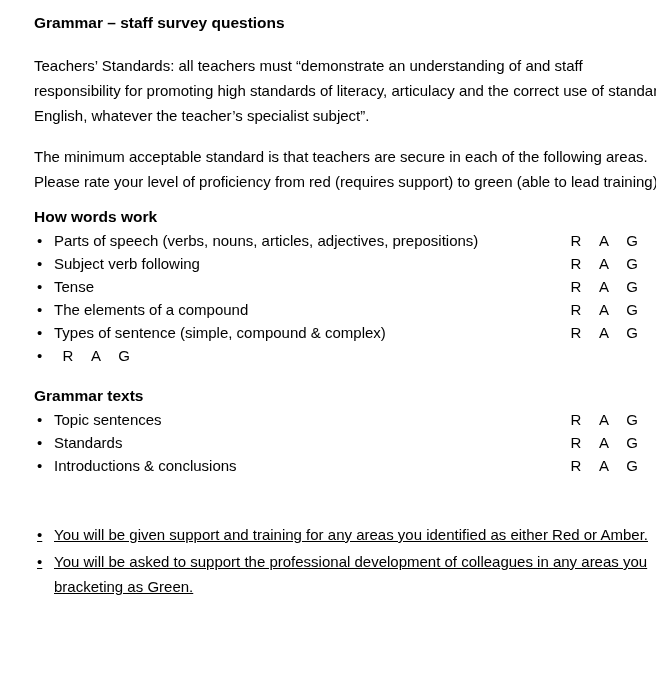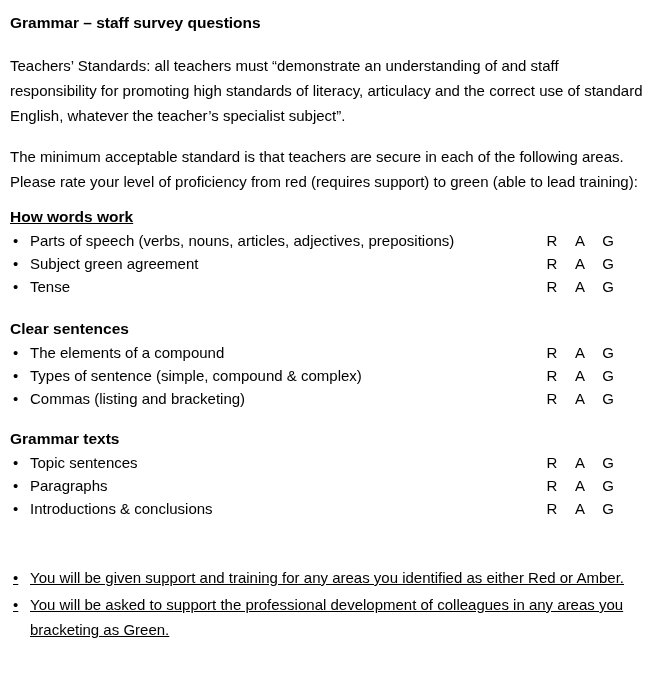--- a/index.html
+++ b/index.html
@@ -4,41 +4,41 @@
 <style>
   * { margin: 0; padding: 0; box-sizing: border-box; }
   html, body { width: 656px; height: 698px; }
   body {
     background: #ffffff;
     color: #000000;
     font-family: "Liberation Sans", sans-serif;
     font-size: 15px;
     overflow: hidden;
   }
-  .page { padding: 10px 12px 0 10px; }
+  .page { padding: 10px 12px 0 10px; margin-left: 24px; }
 
   .doc-title {
     font-weight: bold;
     font-size: 15.5px;
     line-height: 25px;
   }
 
   .intro-para {
     width: 634px;
     line-height: 25px;
   }
   .intro-para.first { margin-top: 18px; }
   .intro-para.second { margin-top: 16px; }
 
   .section-heading {
     font-weight: bold;
     font-size: 15.5px;
     line-height: 24px;
   }
-  .section-1 .section-heading { margin-top: 11px; text-decoration: underline; }
+  .section-1 .section-heading { margin-top: 11px; }
   .section-2 .section-heading { margin-top: 19px; }
   .section-3 .section-heading { margin-top: 17px; }
 
   .item-row {
     display: flex;
     align-items: center;
     line-height: 23px;
     width: 612px;
   }
   .bullet {
@@ -81,61 +81,59 @@
       <span class="bullet"></span>
       <span class="item-label">Parts of speech (verbs, nouns, articles, adjectives, prepositions)</span>
       <span class="rag">
         <span class="rag-letter">R</span>
         <span class="rag-letter">A</span>
         <span class="rag-letter">G</span>
       </span>
     </div>
     <div class="item-row">
       <span class="bullet"></span>
-      <span class="item-label">Subject green agreement</span>
+      <span class="item-label">Subject verb following</span>
       <span class="rag">
         <span class="rag-letter">R</span>
         <span class="rag-letter">A</span>
         <span class="rag-letter">G</span>
       </span>
     </div>
     <div class="item-row">
       <span class="bullet"></span>
       <span class="item-label">Tense</span>
       <span class="rag">
         <span class="rag-letter">R</span>
         <span class="rag-letter">A</span>
         <span class="rag-letter">G</span>
       </span>
     </div>
   </div>
 
   <div class="section section-2">
-    <div class="section-heading">Clear sentences</div>
     <div class="item-row">
       <span class="bullet"></span>
       <span class="item-label">The elements of a compound</span>
       <span class="rag">
         <span class="rag-letter">R</span>
         <span class="rag-letter">A</span>
         <span class="rag-letter">G</span>
       </span>
     </div>
     <div class="item-row">
       <span class="bullet"></span>
       <span class="item-label">Types of sentence (simple, compound &amp; complex)</span>
       <span class="rag">
         <span class="rag-letter">R</span>
         <span class="rag-letter">A</span>
         <span class="rag-letter">G</span>
       </span>
     </div>
     <div class="item-row">
       <span class="bullet"></span>
-      <span class="item-label">Commas (listing and bracketing)</span>
       <span class="rag">
         <span class="rag-letter">R</span>
         <span class="rag-letter">A</span>
         <span class="rag-letter">G</span>
       </span>
     </div>
   </div>
 
   <div class="section section-3">
     <div class="section-heading">Grammar texts</div>
@@ -143,21 +141,21 @@
       <span class="bullet"></span>
       <span class="item-label">Topic sentences</span>
       <span class="rag">
         <span class="rag-letter">R</span>
         <span class="rag-letter">A</span>
         <span class="rag-letter">G</span>
       </span>
     </div>
     <div class="item-row">
       <span class="bullet"></span>
-      <span class="item-label">Paragraphs</span>
+      <span class="item-label">Standards</span>
       <span class="rag">
         <span class="rag-letter">R</span>
         <span class="rag-letter">A</span>
         <span class="rag-letter">G</span>
       </span>
     </div>
     <div class="item-row">
       <span class="bullet"></span>
       <span class="item-label">Introductions &amp; conclusions</span>
       <span class="rag">

